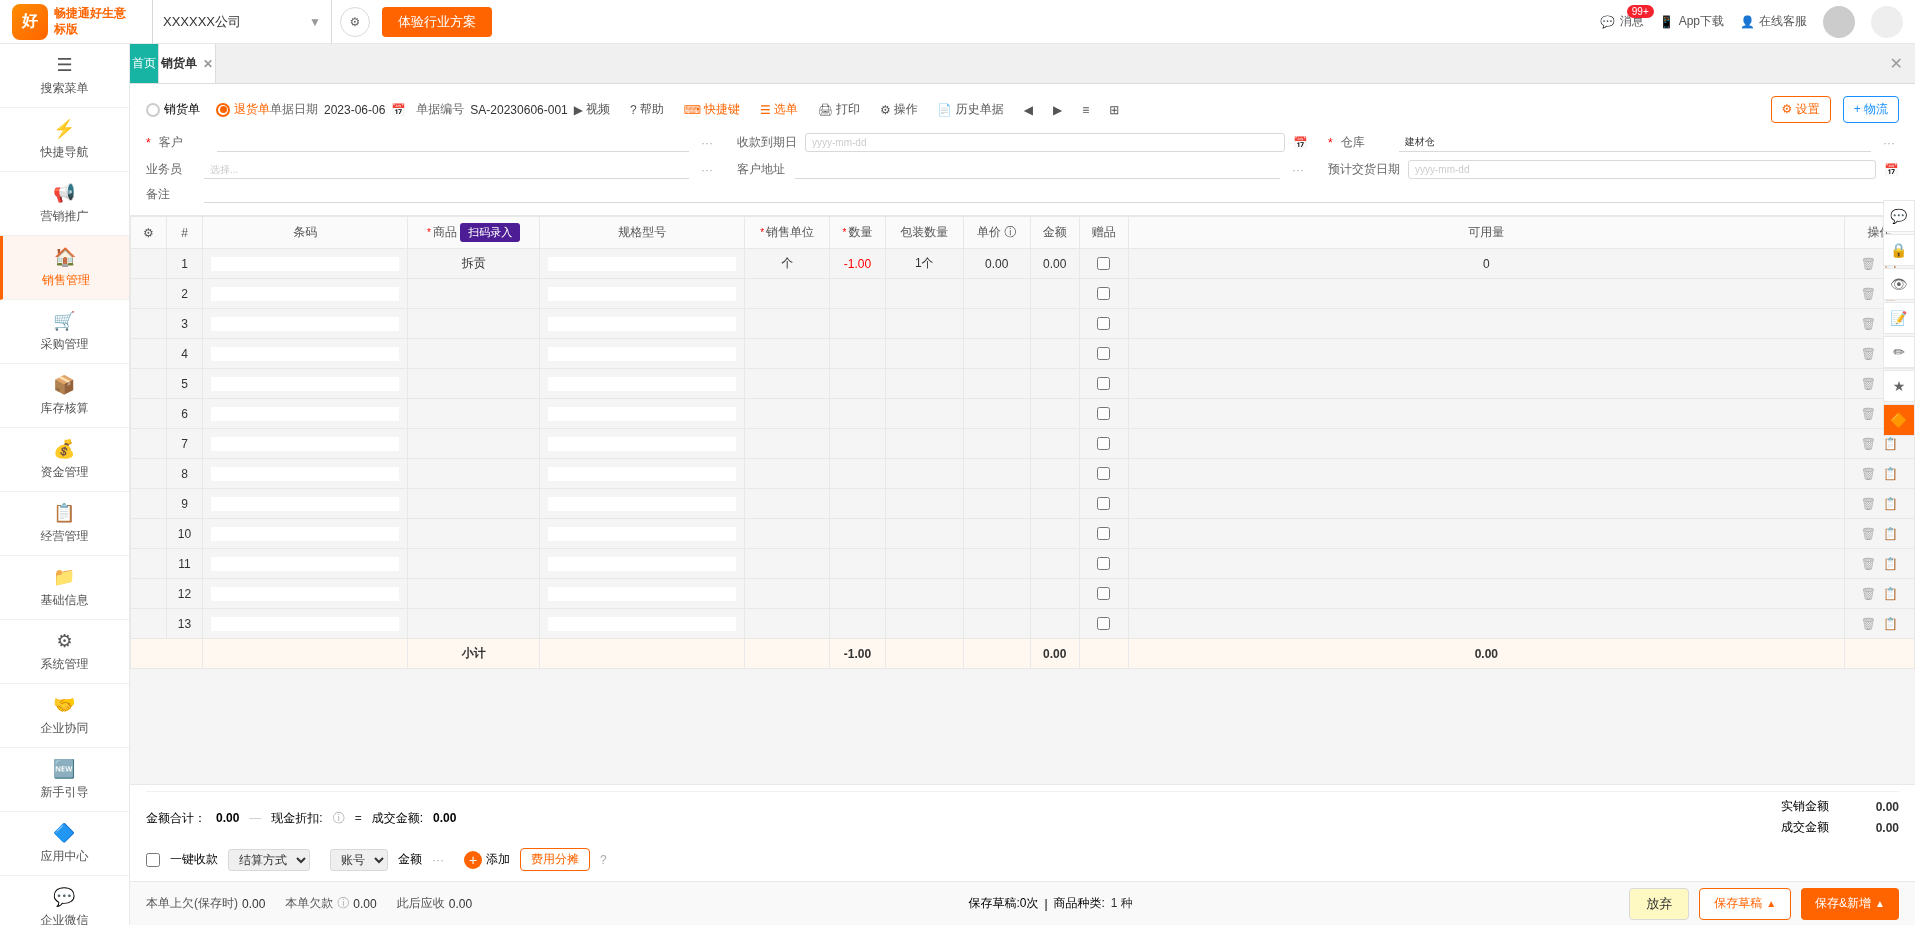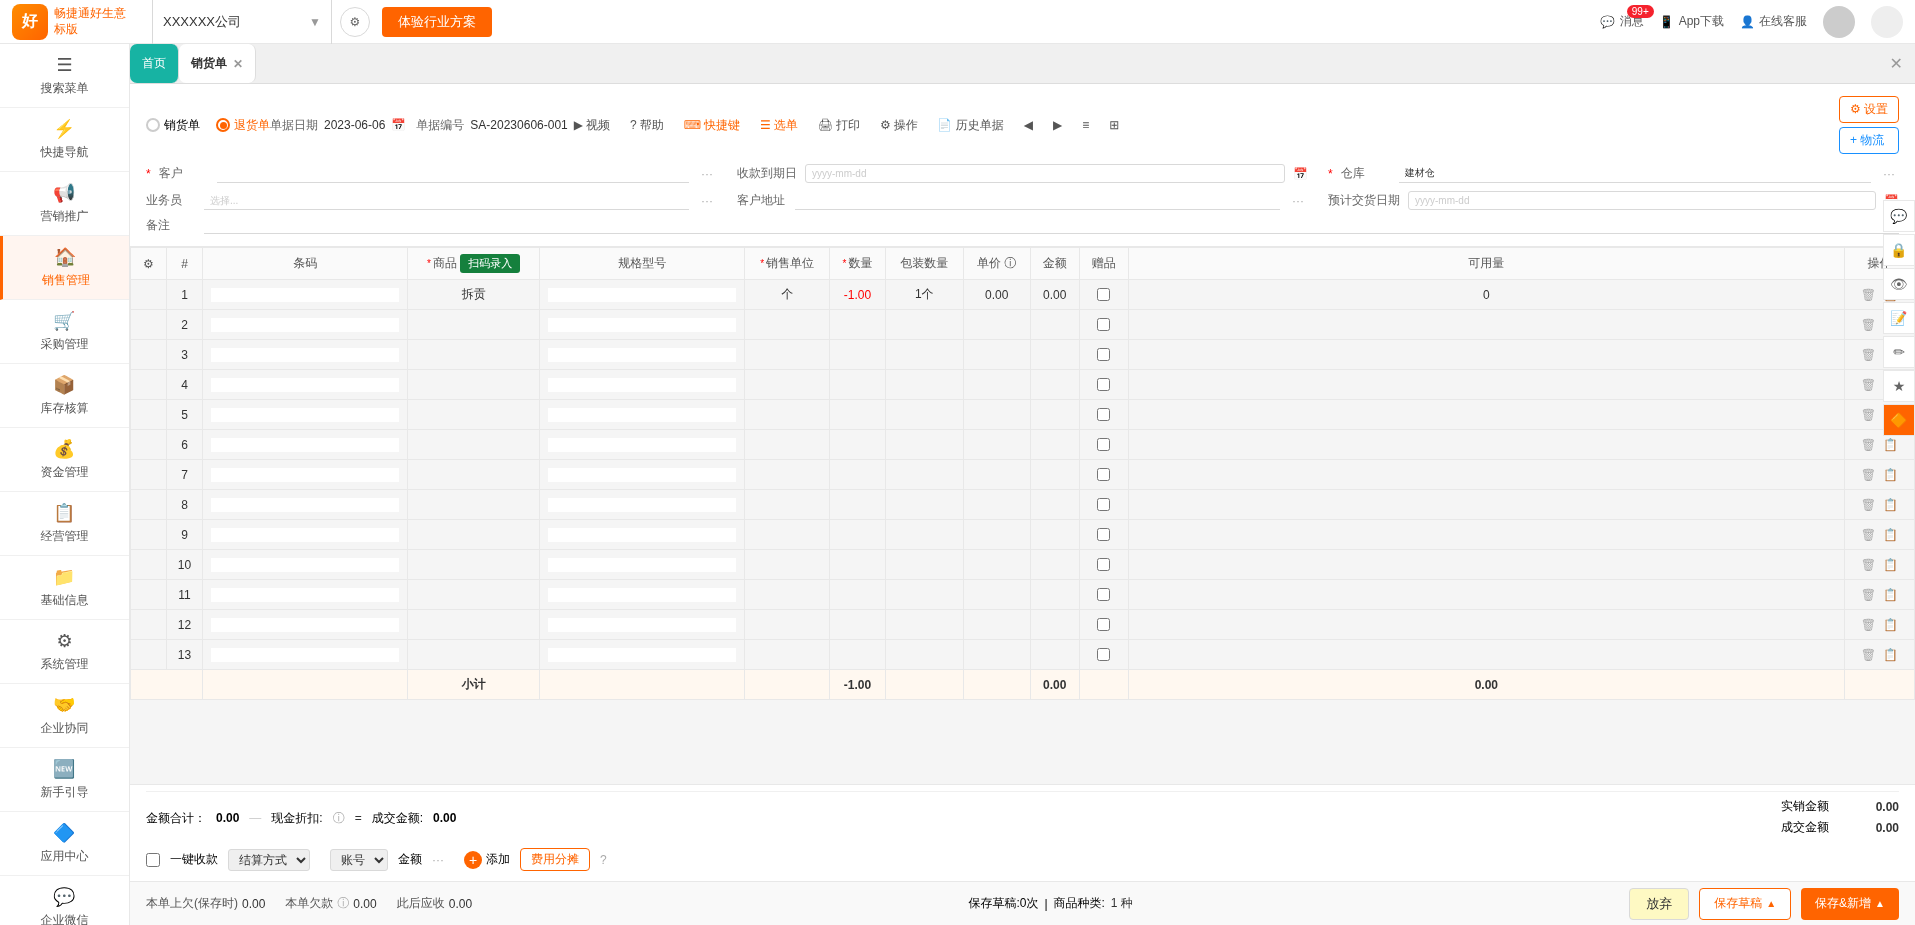--- a/index.html
+++ b/index.html
@@ -2,21 +2,21 @@
 <html><head>
   <meta charset="utf-8">
   <style>
     * { box-sizing: border-box; margin: 0; padding: 0; font-family: 'Microsoft YaHei', Arial, sans-serif; font-size: 12px; }
     body { width: 1915px; height: 925px; overflow: hidden; background: #f5f5f5; display: flex; flex-direction: column; }
 
     
     .top-bar { height: 44px; background: #fff; display: flex; align-items: center; padding: 0 12px; border-bottom: 1px solid #e8e8e8; flex-shrink: 0; }
     .logo-area { display: flex; align-items: center; gap: 6px; width: 130px; }
     .logo-icon { width: 36px; height: 36px; background: linear-gradient(135deg, #ff8c00, #ff6400); border-radius: 8px; display: flex; align-items: center; justify-content: center; color: white; font-size: 16px; font-weight: bold; }
-    .logo-text { font-size: 11px; color: #ff6400; line-height: 1.3; }
+    .logo-text { font-size: 11px; color: #ff6400; line-height: 1.3; font-weight: bold; }
     .company-selector { display: flex; align-items: center; gap: 6px; border: 1px solid #d9d9d9; border-radius: 4px; padding: 16px 10px; margin-left: 10px; cursor: pointer; min-width: 180px; }
     .company-name { flex: 1; color: #333; font-size: 13px; }
     .company-arrow { color: #999; }
     .settings-icon-btn { width: 30px; height: 30px; border-radius: 50%; border: 1px solid #d9d9d9; display: flex; align-items: center; justify-content: center; cursor: pointer; margin-left: 8px; color: #666; }
     .trial-btn { background: #ff6400; color: white; border: none; border-radius: 4px; padding: 6px 16px; font-size: 13px; cursor: pointer; margin-left: 12px; }
     .top-right { margin-left: auto; display: flex; align-items: center; gap: 16px; }
     .top-right-item { display: flex; align-items: center; gap: 4px; cursor: pointer; color: #555; font-size: 12px; position: relative; }
     .badge { background: #f5222d; color: white; border-radius: 10px; padding: 1px 5px; font-size: 10px; position: absolute; top: -8px; right: -10px; }
     .user-avatar { width: 32px; height: 32px; border-radius: 50%; background: #ccc; }
 
@@ -25,21 +25,21 @@
     .sidebar { width: 130px; background: #fff; border-right: 1px solid #e8e8e8; display: flex; flex-direction: column; overflow-y: auto; }
     .sidebar-item { display: flex; flex-direction: column; align-items: center; padding: 10px 0; cursor: pointer; color: #555; font-size: 12px; gap: 4px; border-bottom: 1px solid #f0f0f0; }
     .sidebar-item.active { background: #fff5f0; color: #ff6400; border-left: 3px solid #ff6400; }
     .sidebar-icon { font-size: 18px; }
 
     
     .content-area { flex: 1; display: flex; flex-direction: column; overflow: hidden; }
 
     
     .tab-bar { height: 40px; background: #f0f0f0; display: flex; align-items: stretch; border-bottom: 1px solid #ddd; padding-left: 0; flex-shrink: 0; }
-    .tab-item { padding: 0 12px; display: flex; align-items: center; gap: 6px; cursor: pointer; color: #555; font-size: 13px; border-right: 1px solid #ddd; border-radius: 7px; }
+    .tab-item { padding: 0 2px; display: flex; align-items: center; gap: 6px; cursor: pointer; color: #555; font-size: 13px; border-right: 1px solid #ddd; }
     .tab-item.active { background: #fff; color: #333; font-weight: bold; }
     .tab-item.home { background: #17b3a3; color: white; }
     .tab-close { color: #999; cursor: pointer; font-size: 12px; }
     .tab-spacer { flex: 1; }
     .tab-close-all { padding: 0 12px; display: flex; align-items: center; cursor: pointer; color: #999; font-size: 16px; }
 
     
     .form-container { background: #fff; padding: 12px 16px; border-bottom: 1px solid #e8e8e8; flex-shrink: 0; }
 
     
@@ -67,21 +67,21 @@
     .ellipsis-btn { color: #aaa; cursor: pointer; padding: 0 4px; }
     .date-input { border: 1px solid #d9d9d9; border-radius: 3px; padding: 3px 6px; color: #ccc; flex: 1; }
 
     
     .table-container { flex: 1; overflow: auto; position: relative; }
     .data-table { width: 100%; border-collapse: collapse; }
     .data-table thead tr { background: #fafafa; }
     .data-table th { border: 1px solid #e8e8e8; padding: 6px 8px; text-align: center; font-weight: normal; color: #555; white-space: nowrap; font-size: 12px; }
     .data-table td { border: 1px solid #e8e8e8; padding: 4px 8px; text-align: center; color: #333; font-size: 12px; height: 30px; }
     .red-text { color: #f00; }
-    .scan-btn { background: #15803d; color: white; border: none; border-radius: 3px; padding: 2px 8px; cursor: pointer; font-size: 11px; }
+    .scan-btn { background: #4c1d95; color: white; border: none; border-radius: 3px; padding: 2px 8px; cursor: pointer; font-size: 11px; }
     .th-settings { background: #fafafa; width: 36px; }
     .checkbox-cell { display: flex; justify-content: center; align-items: center; }
 
     
     .footer-area { background: #fff; border-top: 1px solid #e8e8e8; padding: 6px 16px; flex-shrink: 0; }
     .amount-summary { display: flex; align-items: center; gap: 10px; padding: 6px 0; border-top: 1px solid #f0f0f0; }
     .dash-sep { color: #ccc; }
     .equal-sign { color: #333; }
     .payment-row { display: flex; align-items: center; gap: 10px; padding: 4px 0; }
     .checkbox-small { width: 14px; height: 14px; }
@@ -258,21 +258,21 @@
           <span class="action-btn orange-text">⌨ <span>快捷键</span></span>
           <span class="action-btn orange-text">☰ <span>选单</span></span>
           <span class="action-btn">🖨 <span>打印</span></span>
           <span class="action-btn">⚙ <span>操作</span></span>
           <span class="action-btn">📄 <span>历史单据</span></span>
           <span class="action-btn">◀</span>
           <span class="action-btn">▶</span>
           <span class="action-btn">≡</span>
           <span class="action-btn">⊞</span>
         </div>
-        <div style="display:flex;flex-direction:column;gap:4px;margin-left:auto;">
+        <div style="display:flex;flex-direction:row;gap:12px;margin-left:auto;">
           <button class="settings-top-btn">⚙ 设置</button>
           <button class="logistics-btn">+ 物流</button>
         </div>
       </div>
 
       <div style="display:grid;grid-template-columns:1fr 1fr 1fr;gap:8px 20px;margin-top:6px;">
 
         <div class="form-row">
           <span class="required-star">*</span>
           <span class="form-label">客户</span>

